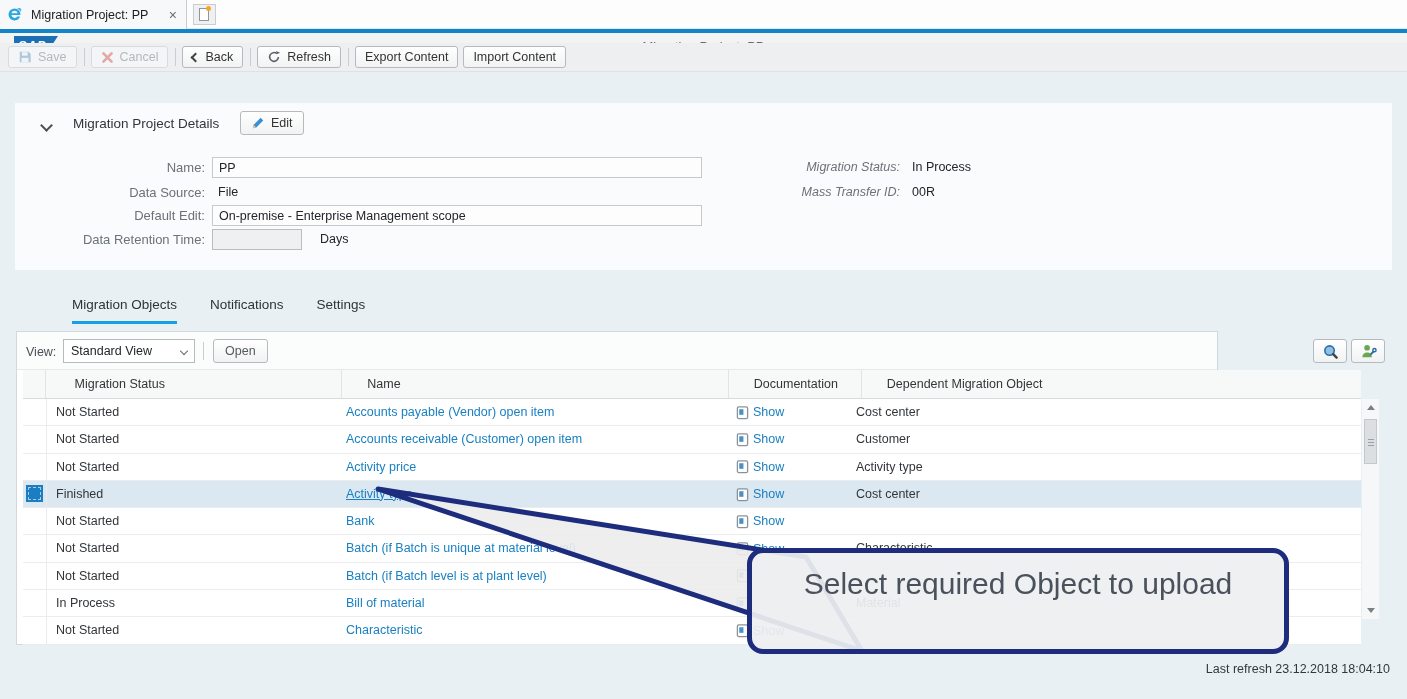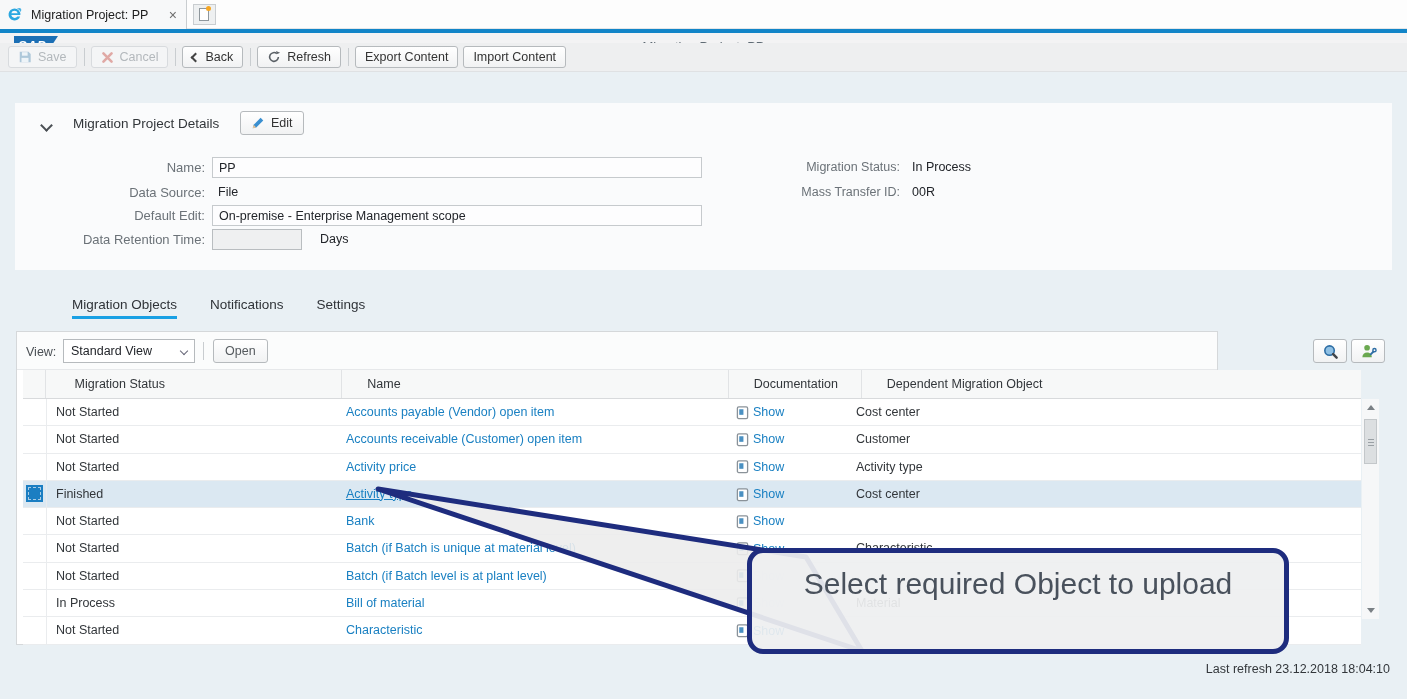--- a/index.html
+++ b/index.html
@@ -40,25 +40,25 @@
   .details .chev-wrap { position:absolute; left:27px; top:13px; cursor:pointer; }
   .details-title { position:absolute; left:58px; top:13px; font-size:13.5px; color:#32363a; }
   .edit-btn { position:absolute; left:225px; top:8px; height:24px; padding:0 10px; border:1px solid #b6babd; border-radius:3px;
               background:linear-gradient(#ffffff,#f1f2f3); font-size:12.5px; color:#333; display:flex; align-items:center; cursor:pointer; }
   .edit-btn svg { margin-right:6px; }
   .flabel { position:absolute; width:190px; text-align:right; font-size:13px; color:#6b7278; }
   .fvalue { position:absolute; font-size:12.5px; color:#22252a; }
   .finput { position:absolute; left:197px; width:490px; height:21px; border:1px solid #c6cacd; background:#fdfdfe;
             font-size:12.5px; color:#22252a; padding:0 6px; font-family:"Liberation Sans",sans-serif; }
   .finput.small { width:90px; background:#eff0f1; border-color:#b9bdc0; }
-  .rlabel { position:absolute; left:705px; width:180px; text-align:right; font-size:12.5px; color:#6b7278; }
+  .rlabel { position:absolute; left:705px; width:180px; text-align:right; font-size:12.5px; color:#6b7278;font-style:italic; }
   .rvalue { position:absolute; left:897px; font-size:12.5px; color:#22252a; }
   
   .tabs { position:absolute; left:72px; top:297px; display:flex; }
-  .tab { font-size:13.5px; color:#2f3338; margin-right:33px; padding-bottom:4px; cursor:pointer; }
+  .tab { font-size:13.5px; color:#2f3338; margin-right:33px; padding-bottom:9px; cursor:pointer; }
   .tab.active { border-bottom:3px solid #18a0e4; }
   
   .tpanel { position:absolute; left:16px; top:331px; width:1202px; height:314px; background:#fff; border:1px solid #d5d8da; }
   .ttoolbar { position:absolute; left:0; top:0; width:100%; height:38px; background:#fbfcfc; border-bottom:1px solid #e6e8ea; }
   .view-label { position:absolute; left:9px; top:13px; font-size:12.5px; color:#4a4f54; }
   .view-select { position:absolute; left:46px; top:7px; width:132px; height:24px; border:1px solid #b6babd; background:#fff;
                  font-size:12.5px; color:#22252a; line-height:22px; padding:0 22px 0 7px; cursor:pointer; }
   .view-select .chev-s { position:absolute; right:7px; top:8px; width:6px; height:6px; border-right:1.5px solid #667; border-bottom:1.5px solid #667; transform:rotate(45deg); }
   .ttb-sep { position:absolute; left:186px; top:10px; width:1px; height:18px; background:#c9cdd0; }
   .open-btn { position:absolute; left:196px; top:7px; height:24px; padding:0 11px; border:1px solid #b6babd; border-radius:3px;

